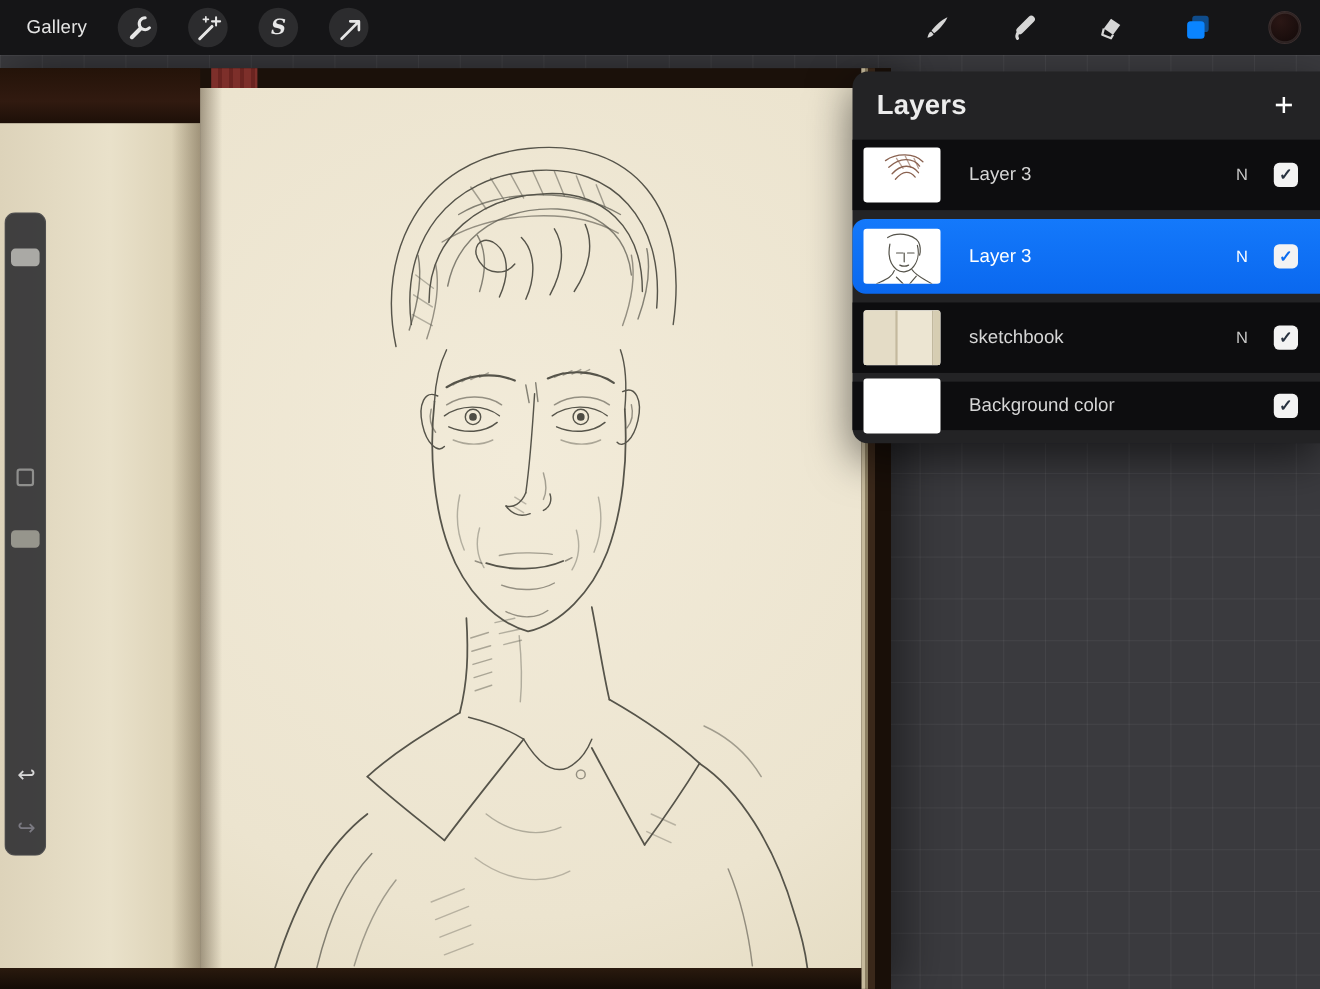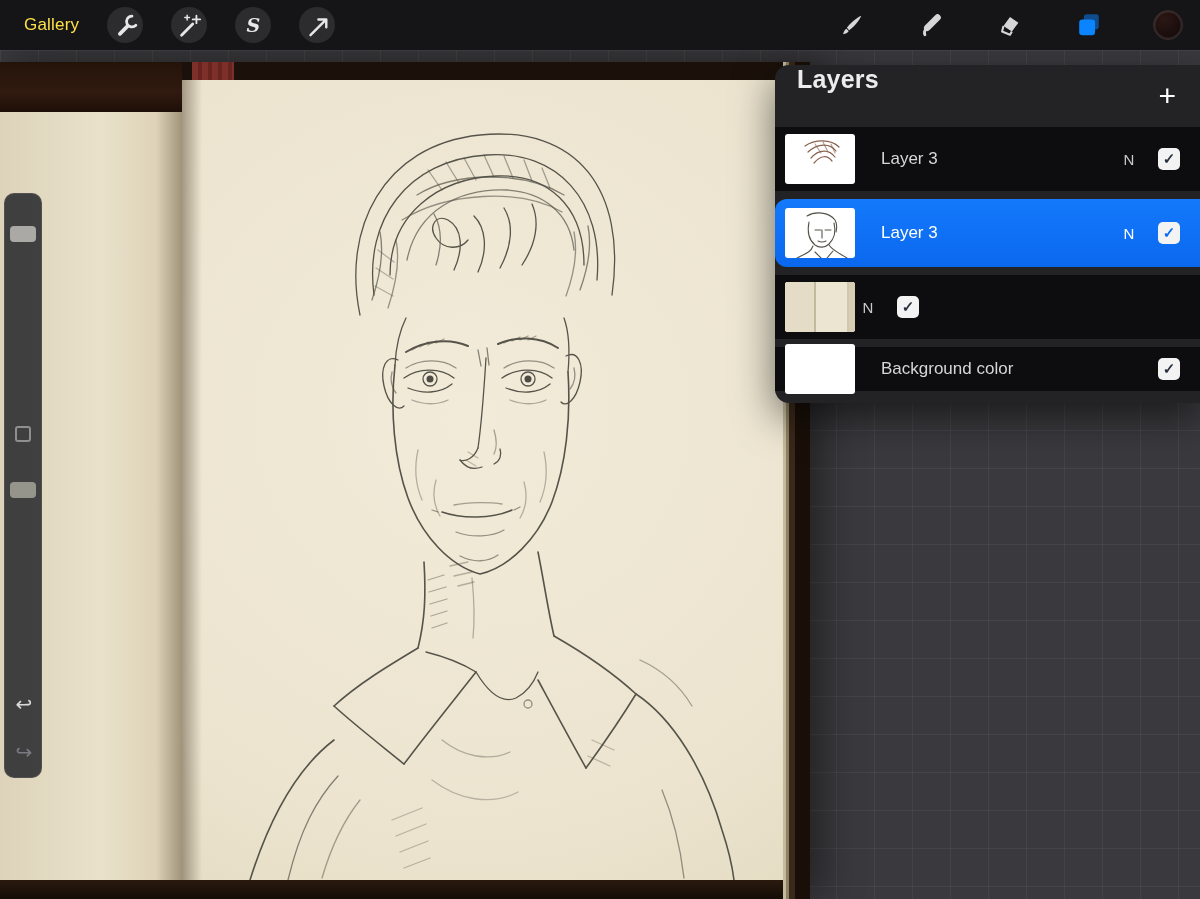--- a/index.html
+++ b/index.html
@@ -2,21 +2,21 @@
 <html><head>
 <meta charset="utf-8">
 <style>
   * { margin:0; padding:0; box-sizing:border-box; }
   html,body { width:1200px; height:899px; background:#222; font-family:"Liberation Sans", sans-serif; overflow:hidden; }
   .screen { position:relative; width:1200px; height:899px; background:#39393d; overflow:hidden; }
 
   
   .topbar { position:absolute; top:0; left:0; width:100%; height:50px; background:#151517; display:flex; justify-content:space-between; align-items:center; z-index:50; }
   .tb-left { display:flex; align-items:center; gap:28px; padding-left:24px; }
-  .gallery { color:#fde047; font-size:17px; font-weight:500; letter-spacing:.2px; cursor:default; }
+  .gallery { color:#e5e5e5; font-size:17px; font-weight:500; letter-spacing:.2px; cursor:default; }
   .tb-circle { width:36px; height:36px; border-radius:50%; background:#2c2c2e; border:none; display:flex; align-items:center; justify-content:center; }
   .tb-circle svg { display:block; }
   .sel-glyph { font-family:"DejaVu Serif", serif; font-style:italic; font-weight:bold; font-size:19px; color:#e8e8e8; line-height:1; }
   .tb-right { display:flex; align-items:center; gap:47px; padding-right:16px; }
   .tb-tool { background:none; border:none; display:flex; align-items:center; justify-content:center; width:32px; height:32px; }
   .color-swatch { width:30px; height:30px; border-radius:50%; border:1px solid #3a2e2e; box-shadow: inset 0 0 0 1.5px rgba(255,255,255,.10); }
 
   
   .workspace { position:absolute; top:50px; left:0; width:1200px; height:849px;
     background-color:#3a3a3e;
@@ -48,21 +48,21 @@
   .slider-handle { position:absolute; left:5px; width:26px; height:16px; border-radius:4px; }
   .handle-size { top:32px; background:#aaa9a5; }
   .handle-opacity { top:288px; background:#96958c; }
   .modify-btn { position:absolute; left:10px; top:232px; width:16px; height:16px; border:2px solid #8f8f8d; border-radius:3px; background:transparent; }
   .undo-btn, .redo-btn { position:absolute; left:0; width:38px; text-align:center; font-size:20px; background:none; border:none; }
   .undo-btn { top:498px; color:#d8d8d8; }
   .redo-btn { top:546px; color:#7b7a82; }
 
   
   .layers-panel { position:absolute; right:0; top:15px; width:425px; background:#232325; border-radius:14px 0 0 14px; box-shadow:0 14px 40px rgba(0,0,0,.55); padding-bottom:12px; z-index:30; }
-  .lp-header { height:62px; display:flex; justify-content:space-between; padding:0 24px 0 22px; }
+  .lp-header { height:62px; display:flex; align-items:center; justify-content:space-between; padding:0 24px 0 22px; }
   .lp-title { color:#ececec; font-size:25px; font-weight:bold; letter-spacing:.2px; }
   .lp-add { color:#fff; font-size:30px; font-weight:200; background:none; border:none; line-height:1; }
   .layer-row { position:relative; display:flex; align-items:center; height:64px; background:#0d0d0f; margin-bottom:8px; padding-left:10px; }
   .layer-row.selected { height:68px; background:linear-gradient(180deg,#1479fb,#0a68ef); border-radius:12px 0 0 12px; }
   .layer-row.row-bg { height:44px; margin-bottom:0; }
   .thumb { width:70px; height:50px; background:#fff; border-radius:3px; overflow:hidden; flex:0 0 auto; }
   .thumb svg { display:block; }
   .layer-name { flex:1; margin-left:26px; color:#d6d6d6; font-size:17px; }
   .layer-row.selected .layer-name { color:#fff; }
   .blend-badge { width:26px; text-align:center; margin-right:16px; color:#c9c9c9; font-size:15px; background:none; border:none; }
@@ -300,20 +300,21 @@
       <div class="layer-row">
         <div class="thumb">
           <svg width="70" height="50" viewBox="0 0 70 50">
             <rect x="0" y="0" width="70" height="50" fill="#ece5d2"></rect>
             <rect x="0" y="0" width="30" height="50" fill="#e4dcc6"></rect>
             <line x1="30" y1="0" x2="30" y2="50" stroke="#c4b99e" stroke-width="2"></line>
             <rect x="64" y="0" width="6" height="50" fill="#d6cdb2"></rect>
             <line x1="63" y1="0" x2="63" y2="50" stroke="#b5aa8e" stroke-width="1"></line>
           </svg>
         </div>
+        <span class="layer-name">sketchbook</span>
         <button class="blend-badge">N</button>
         <span class="cbx">
             <i class="check">✓</i>
           </span>
       </div>
 
       <div class="layer-row row-bg">
         <div class="thumb" style="background:#ffffff;"></div>
         <span class="layer-name">Background color</span>
         <button class="blend-badge"></button>

